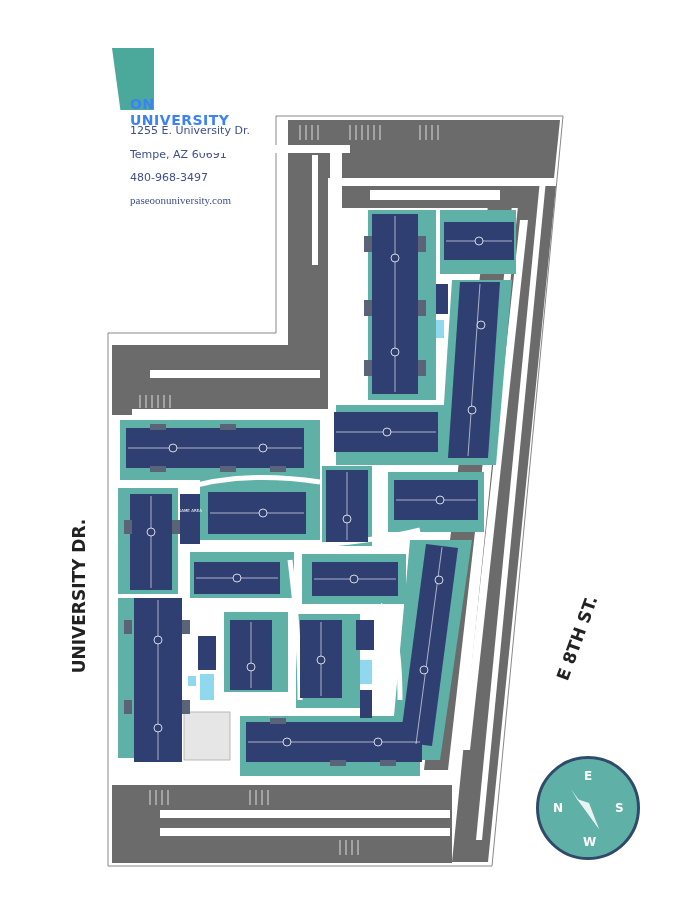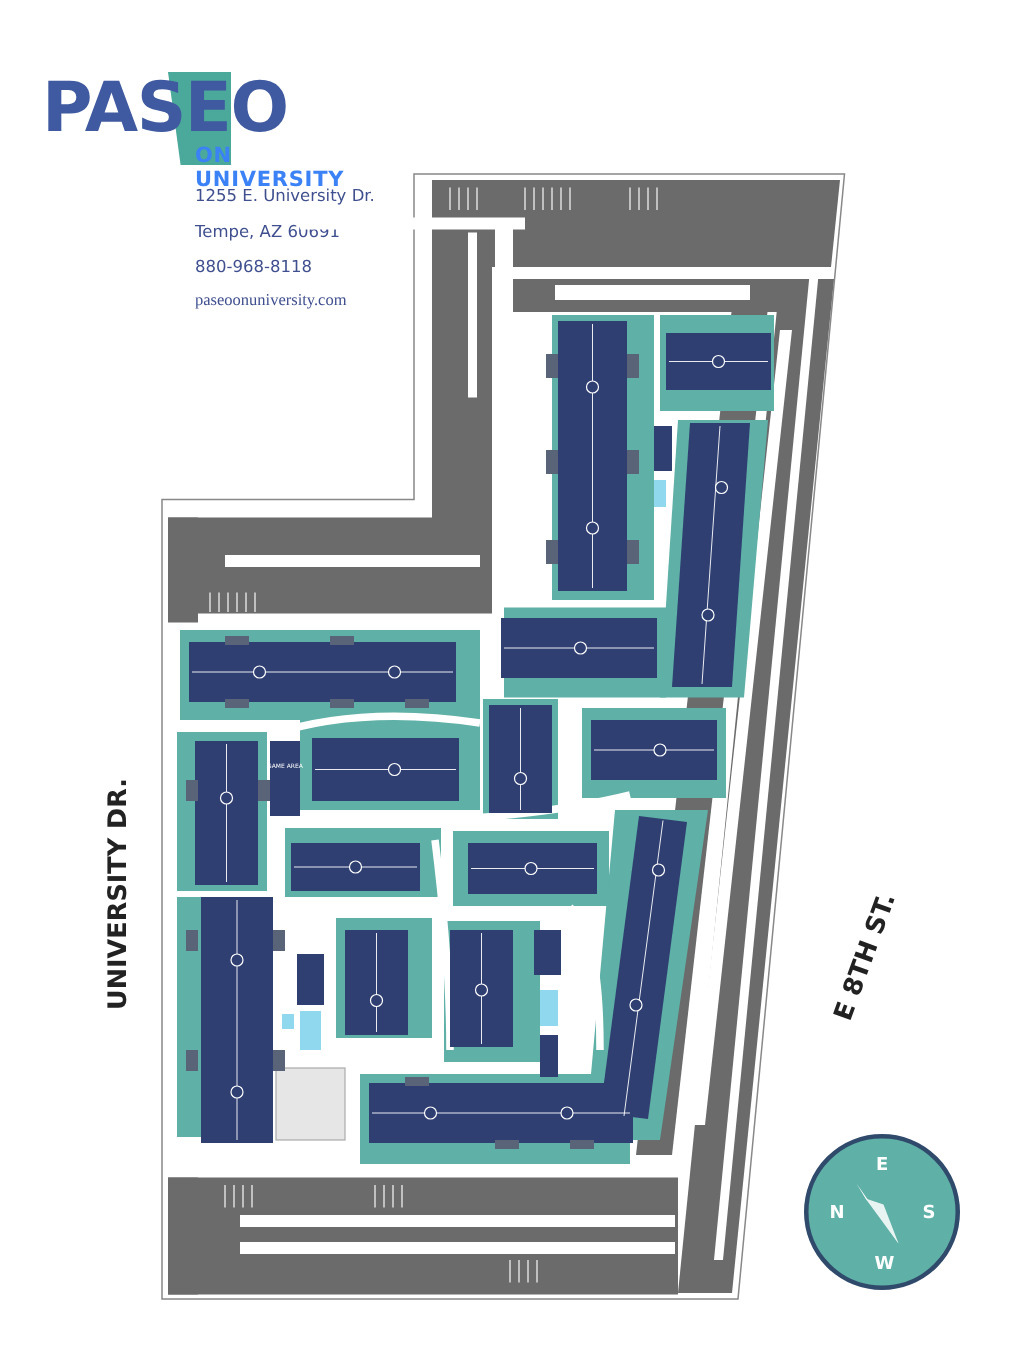--- a/index.html
+++ b/index.html
@@ -16,26 +16,25 @@
   
   .compass{left:536px;top:756px;width:104px;height:104px;border-radius:50%;background:#5fb0a7;border:3px solid #2f4a6b;box-sizing:border-box;}
   .cdir{position:absolute;color:#fff;font-weight:bold;font-size:12px;font-family:"DejaVu Sans",sans-serif;}
   svg text{font-family:"DejaVu Sans",sans-serif;}
 </style>
 </head>
 <body>
 
 <div class="abs logo">
   <div class="logo-s-bg"></div>
-  <div class="logo-word">PASEO</div>
   <div class="logo-sub">ON UNIVERSITY</div>
 </div>
 <div class="abs contact" style="top:124px;">1255 E. University Dr.</div>
 <div class="abs contact" style="top:148px;">Tempe, AZ 60691</div>
-<div class="abs contact" style="top:171px;">880-968-8118</div>
+<div class="abs contact" style="top:171px;">480-968-3497</div>
 <div class="abs contact" style="top:194px;font-family:Liberation Serif, serif;">paseoonuniversity.com</div>
 
 <svg class="abs" style="left:0;top:0;" width="688" height="898" viewBox="0 0 688 898">
 
   <polygon points="108,333 276,333 276,116 563,116 492,866 108,866" fill="#fff" stroke="#888" stroke-width="1"></polygon>
 
   <g fill="#6b6b6b">
 
     <polygon points="288,120 560,120 554,178 288,178"></polygon>
 

